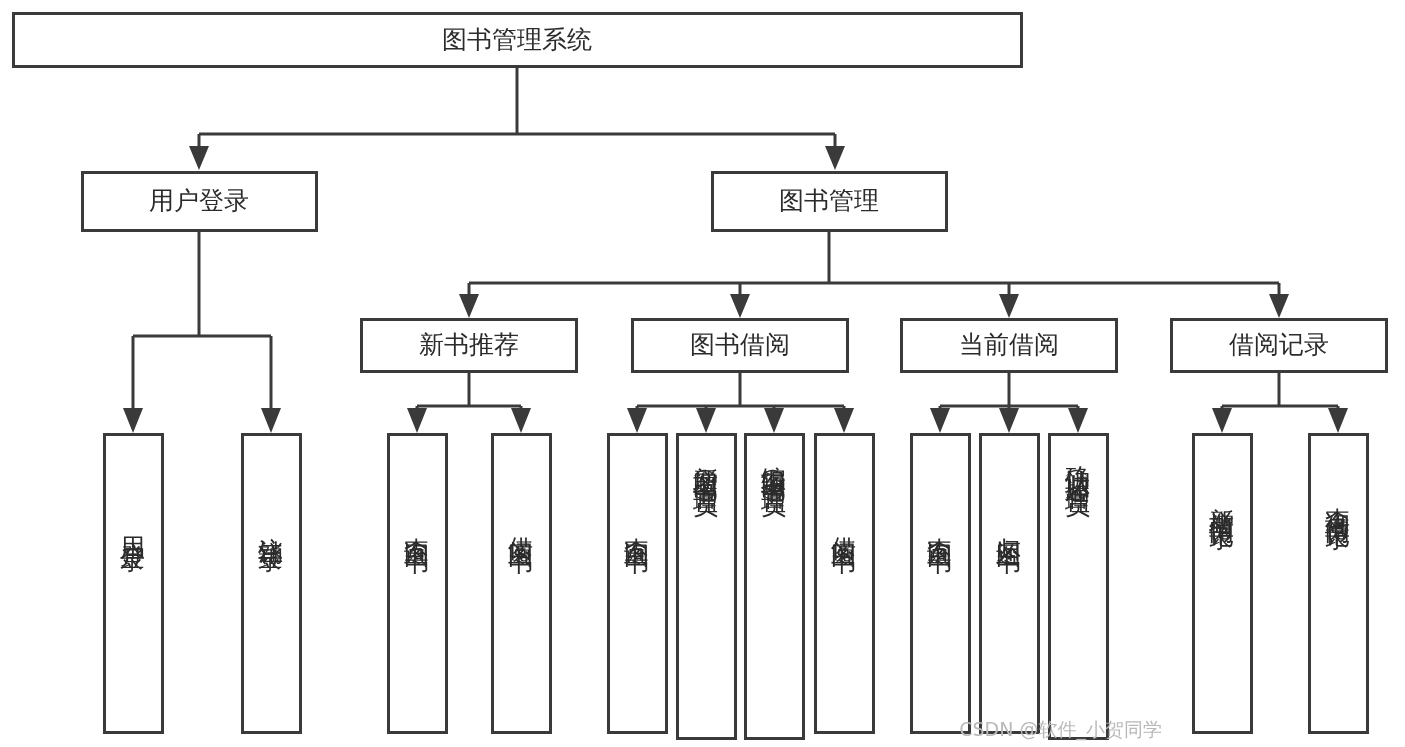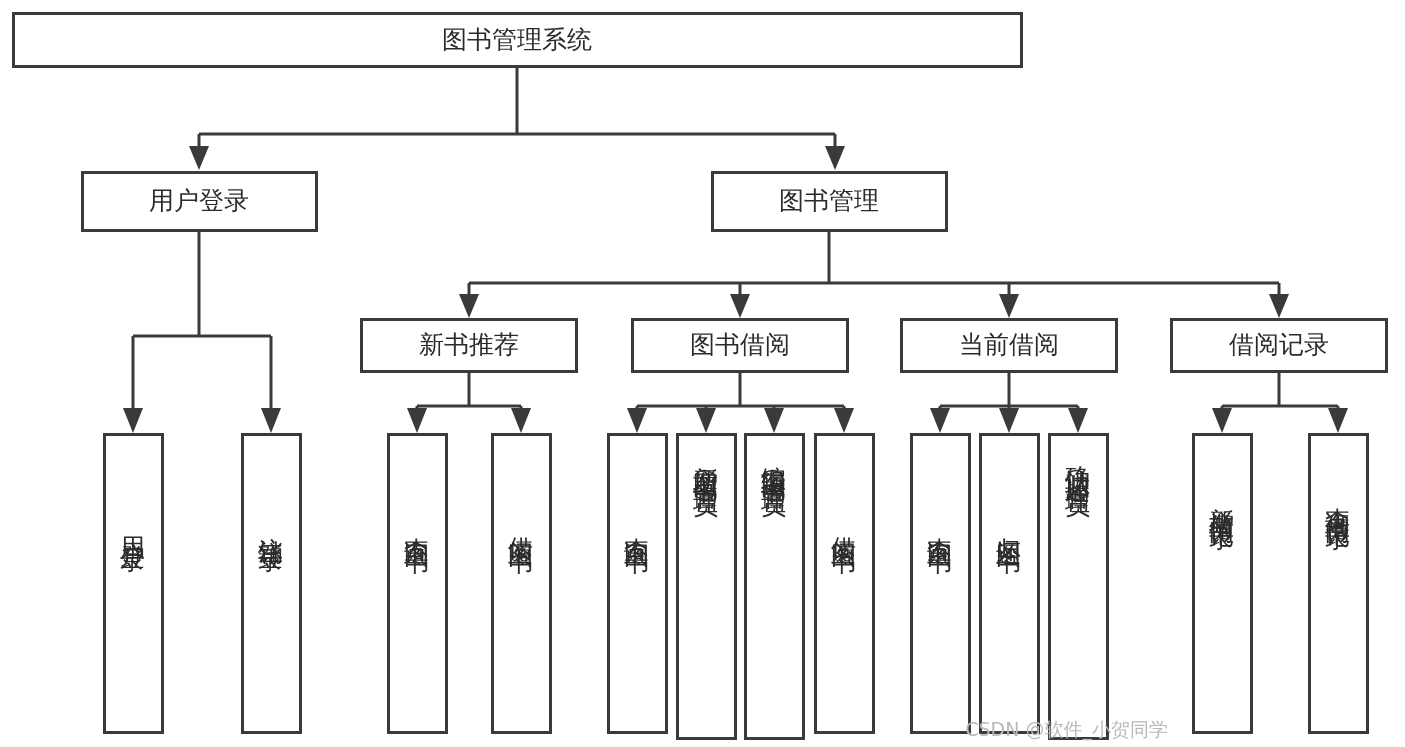--- a/index.html
+++ b/index.html
@@ -26,21 +26,21 @@
     font-family:"DejaVu Sans","Liberation Sans",sans-serif;
     font-size:25px;
     color:#2b2b2b;
     letter-spacing:4px;
     line-height:1;
     white-space:nowrap;
     pointer-events:none;
   }
   .watermark{
     position:absolute;
-    right:6px;bottom:4px;
+    right:12px;bottom:4px;
     font-family:"DejaVu Sans","Liberation Sans",sans-serif;
     font-size:19px;
     color:#b9b9b9;
     white-space:nowrap;
     letter-spacing:0px;
   }
 </style>
 </head>
 <body>
 

